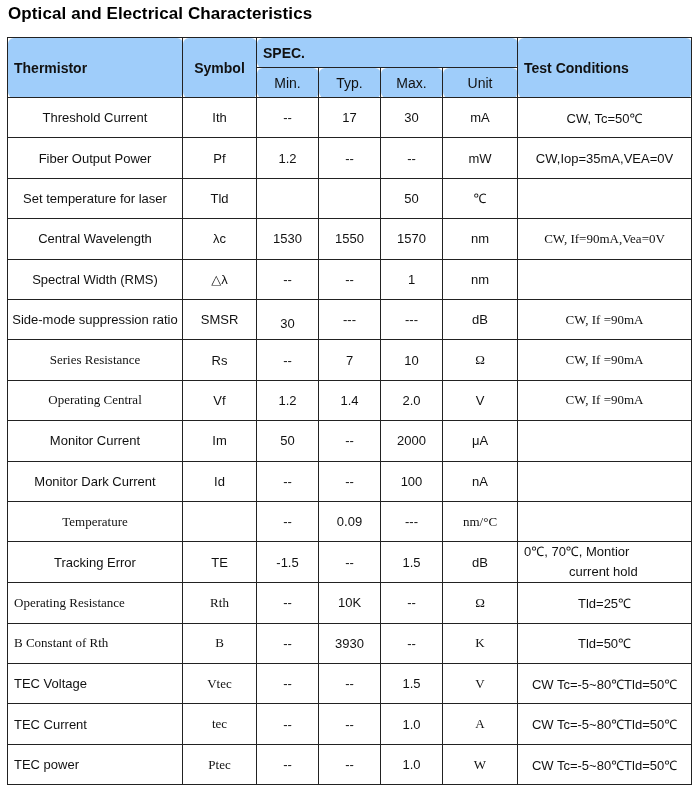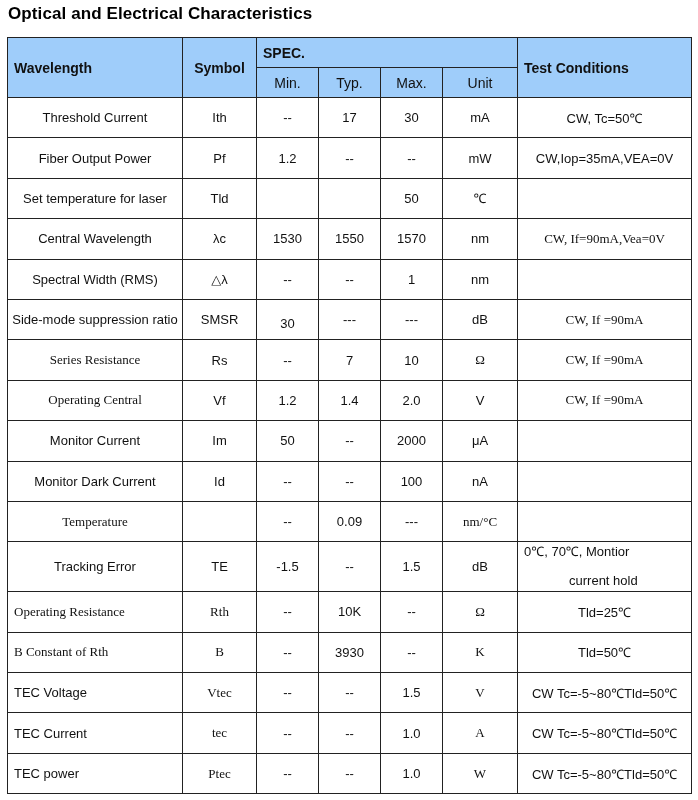--- a/index.html
+++ b/index.html
@@ -1,50 +1,50 @@
 <!DOCTYPE html>
 <html><head>
 <meta charset="utf-8">
 <style>
   html, body { margin:0; padding:0; background:#ffffff; }
   body { width:698px; height:800px; position:relative; overflow:hidden; font-family:"Liberation Sans", sans-serif; color:#111; }
   .title { position:absolute; left:8px; top:4px; font-size:17px; font-weight:bold; color:#000000; letter-spacing:0.1px; }
   table.spec { position:absolute; left:7px; top:37px; border-collapse:collapse; table-layout:fixed; width:684px; }
   table.spec td, table.spec th { border:1.5px solid #222; text-align:center; vertical-align:middle; padding:0 2px; font-size:13px; }
-  table.spec thead th { background:#9fcdfa; font-weight:bold; font-size:14px; }
+  table.spec thead th { background:#9fcdfa; font-weight:bold; font-size:14px;border-radius:6px; }
   table.spec thead th.left { text-align:left; padding-left:6px; }
   table.spec thead th.sub { font-weight:normal; font-size:14px; height:29px;margin-left:26px; }
   table.spec thead th.spec-top { height:29px; text-align:left; padding-left:6px; }
   table.spec tbody td { height:39.4px; }
   .serif { font-family:"Liberation Serif", serif; font-size:13.5px; }
   .small { font-size:11px; }
   .small-serif { font-family:"Liberation Serif", serif; font-size:11.5px; }
   .left-cell { text-align:left !important; padding-left:6px !important; }
   .cond-multi { text-align:left !important; padding-left:6px !important; line-height:20px; }
-  .cond-multi span.l2 { display:block; padding-left:45px;margin-top:9px; }
+  .cond-multi span.l2 { display:block; padding-left:45px; }
   .sub-raise { position:relative; top:4px; }
 </style>
 </head>
 <body>
 
 <div class="title">Optical and Electrical Characteristics</div>
 
 <table class="spec">
   <colgroup>
     <col style="width:175px">
       <col style="width:74px">
       <col style="width:62px">
       <col style="width:62px">
       <col style="width:62px">
       <col style="width:75px">
       <col style="width:174px">
   </colgroup>
   <thead>
     <tr>
-      <th class="left" rowspan="2">Wavelength</th>
+      <th class="left" rowspan="2">Thermistor</th>
       <th rowspan="2">Symbol</th>
       <th class="spec-top" colspan="4">SPEC.</th>
       <th class="left" rowspan="2">Test Conditions</th>
     </tr>
     <tr>
       <th class="sub">Min.</th>
       <th class="sub">Typ.</th>
       <th class="sub">Max.</th>
       <th class="sub">Unit</th>
     </tr>

